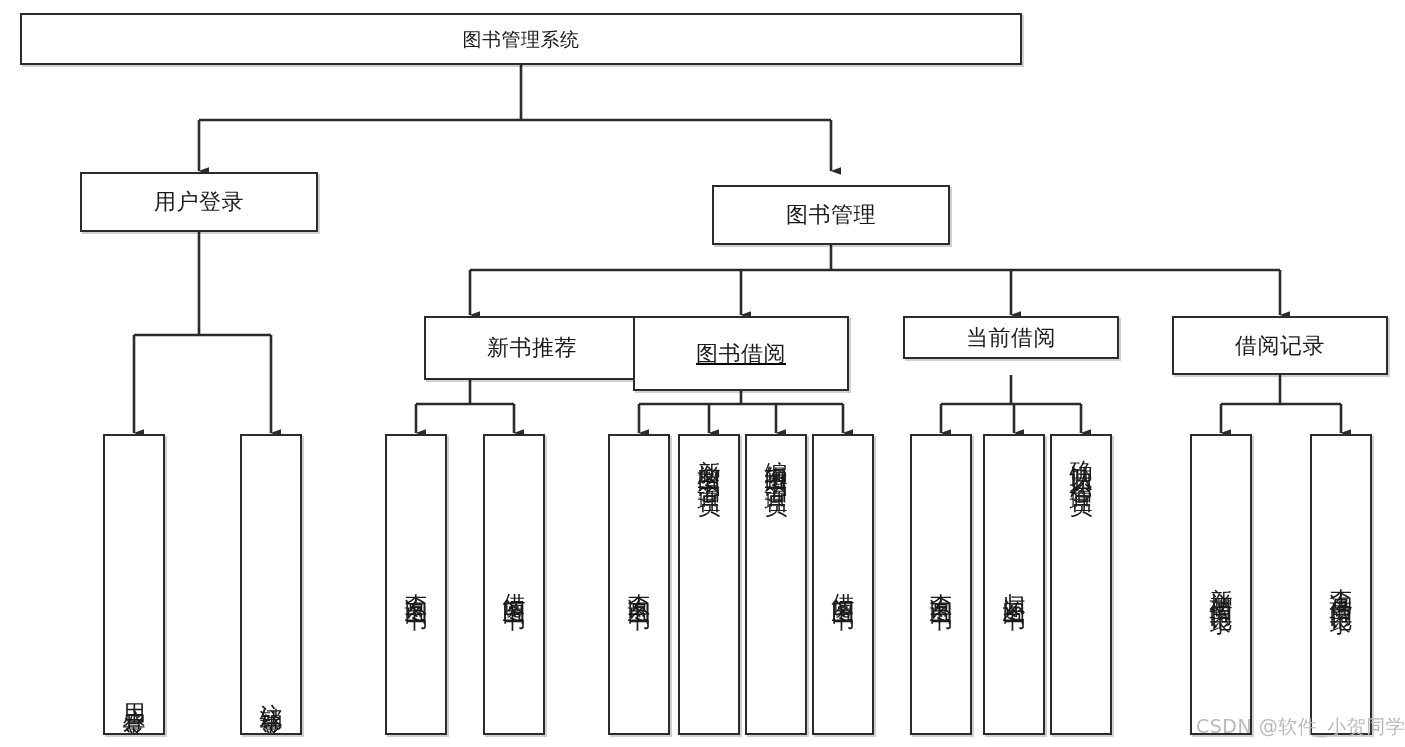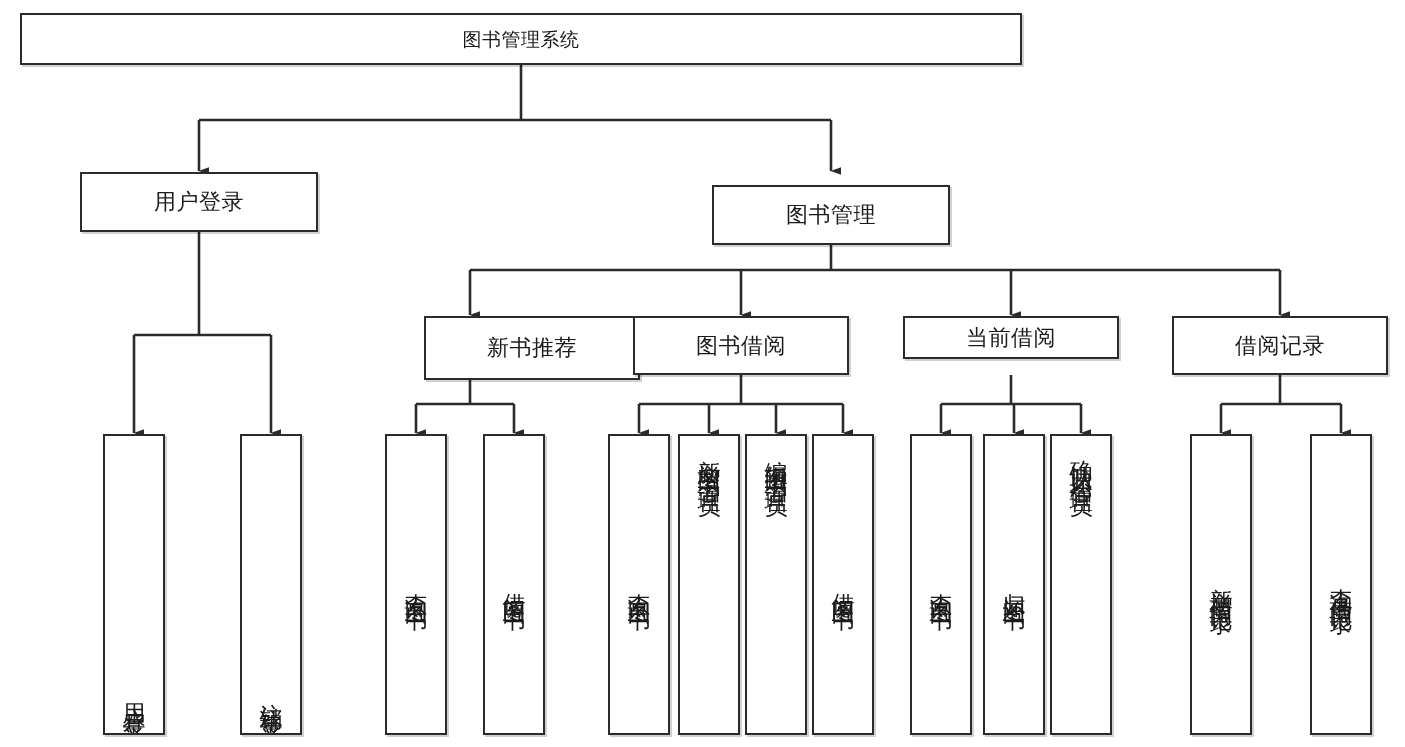--- a/index.html
+++ b/index.html
@@ -127,21 +127,21 @@
       </div>
       <div class="node-box node-horizontal" style="left: 80px; top: 172px; width: 238px; height: 60px;">
         <span class="node-label">用户登录</span>
       </div>
       <div class="node-box node-horizontal" style="left: 712px; top: 172px; width: 238px; height: 60px; margin-top: 13px;">
         <span class="node-label">图书管理</span>
       </div>
       <div class="node-box node-horizontal" style="left: 377px; top: 316px; width: 216px; height: 64px; margin-left: 47px;">
         <span class="node-label">新书推荐</span>
       </div>
-      <div class="node-box node-horizontal" style="left: 633px; top: 316px; width: 216px; height: 59px;">
+      <div class="node-box node-horizontal" style="left: 633px; top: 316px; width: 216px; height: 75px; text-decoration: underline;">
         <span class="node-label">图书借阅</span>
       </div>
       <div class="node-box node-horizontal" style="left: 903px; top: 316px; width: 216px; height: 43px;">
         <span class="node-label">当前借阅</span>
       </div>
       <div class="node-box node-horizontal" style="left: 1172px; top: 316px; width: 216px; height: 59px; text-align: right;">
         <span class="node-label">借阅记录</span>
       </div>
       <div class="node-box node-vertical align-bottom" style="left: 103px; top: 434px; width: 62px; height: 301px;">
         <span class="node-label">用户登录</span>
@@ -177,14 +177,15 @@
         <span class="node-label">确认归还（管理员）</span>
       </div>
       <div class="node-box node-vertical" style="left: 1190px; top: 434px; width: 62px; height: 301px;">
         <span class="node-label">新增借阅记录</span>
       </div>
       <div class="node-box node-vertical" style="left: 1310px; top: 434px; width: 62px; height: 301px;">
         <span class="node-label">查询借阅记录</span>
       </div>
     </div>
 
+  <div class="watermark" style="left:1196px; top:714px;">CSDN @软件_小贺同学</div>
 
 </div>
 
 </body></html>

